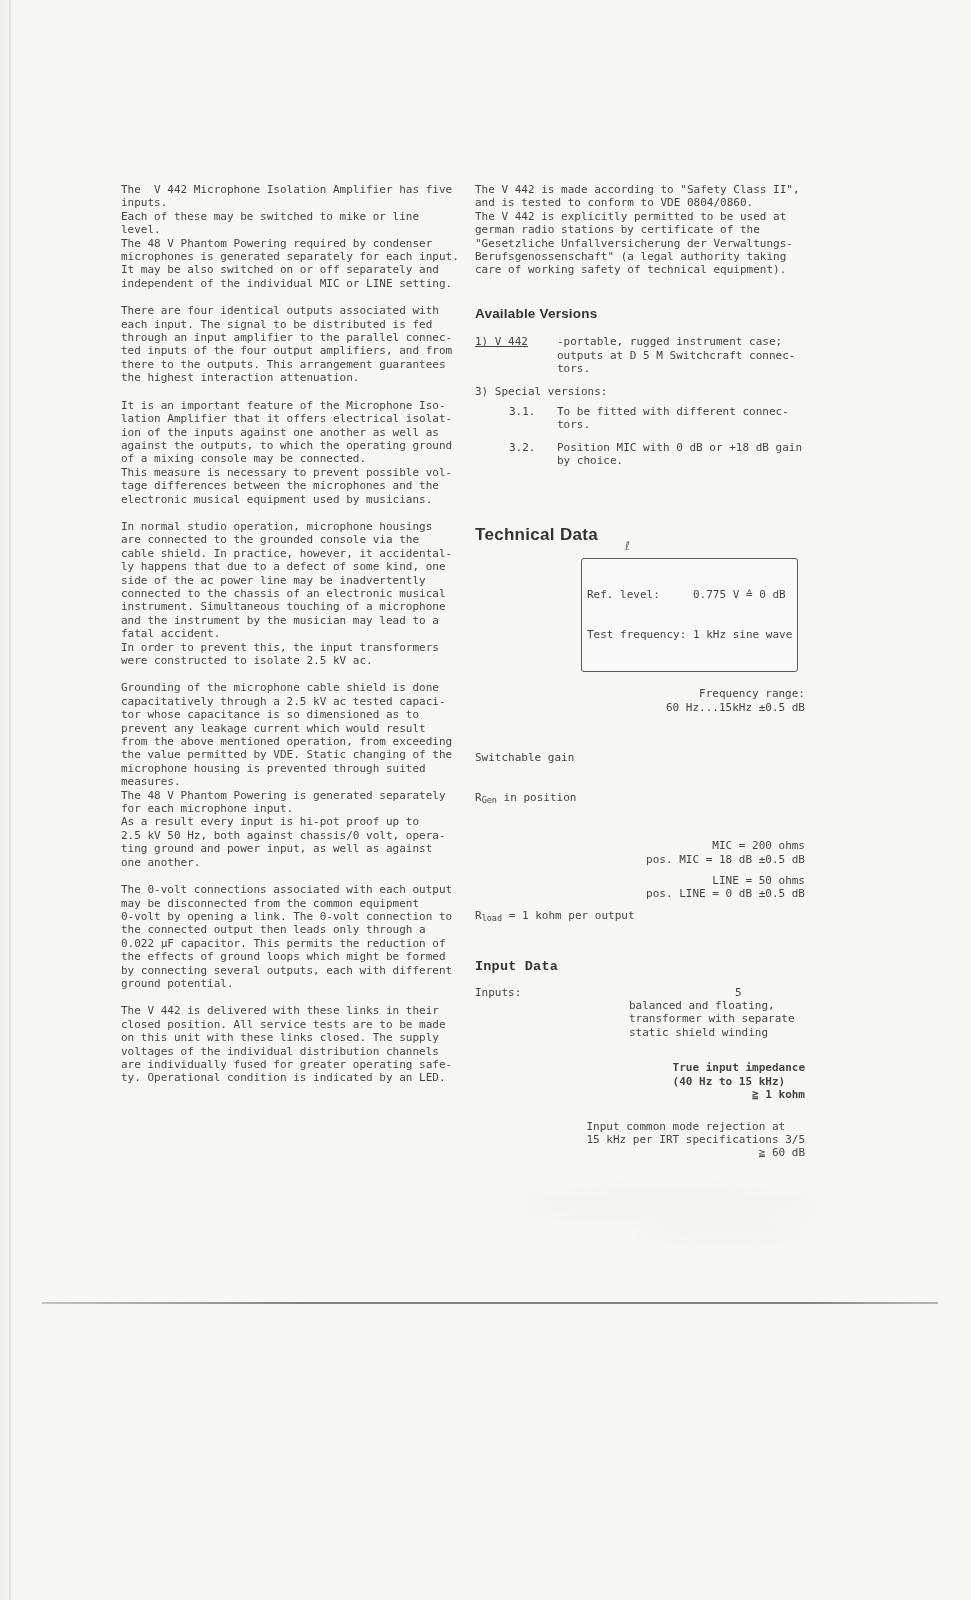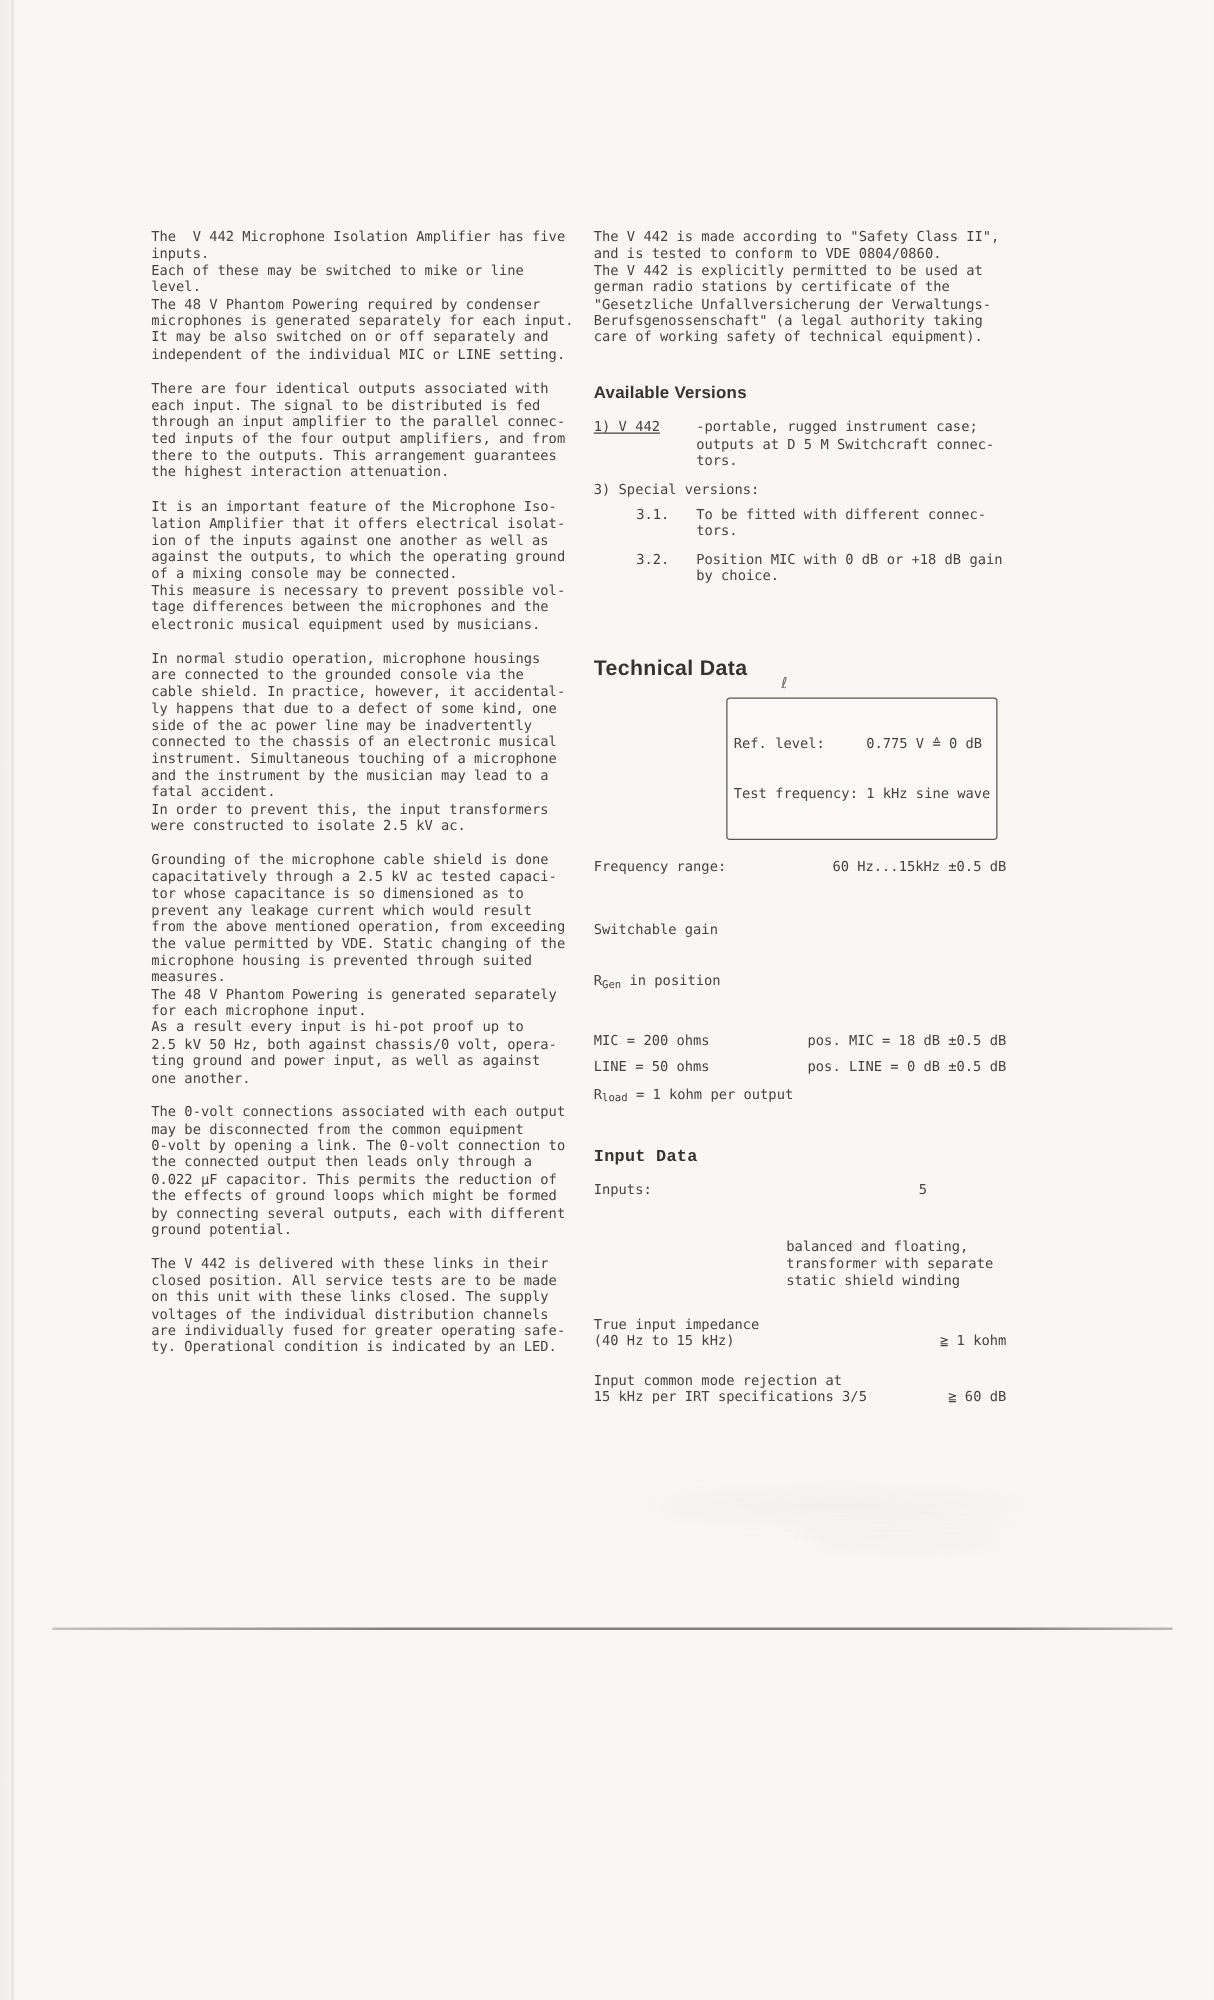--- a/index.html
+++ b/index.html
@@ -41,32 +41,32 @@
 
   .refbox{
     margin:17px 0 0 106px;
     display:inline-block;
     border:1.3px solid #5a5954;
     border-radius:3px;
     padding:2px 5px 3px 5px;
     white-space:pre;
     background:rgba(255,255,255,0.25);
   }
-  .trow{display:flex;align-items:flex-end;margin-top:8px;}
+  .trow{display:flex;align-items:flex-end;margin-top:8px;flex-direction:column;}
   .trow .tlabel{white-space:pre-wrap;}
   .trow .tval{margin-left:auto;white-space:pre;text-align:right;}
   .freq-row{margin-top:15px;}
   .gainhead{margin-top:10px;white-space:pre;}
   sub.sym{font-size:8.5px;vertical-align:-2px;line-height:0;}
   .rload{margin-top:8px;white-space:pre;}
 
   .inputs-row{display:flex;}
   .inputs-val{margin-left:auto;width:176px;}
   .inputs-count{padding-left:106px;}
-  .inputs-lines{white-space:pre-wrap;margin-top:32px;}
+  .inputs-lines{white-space:pre-wrap;}
 
   .hipot-block{white-space:pre-wrap;margin-top:20px;}
   .hipot-val{text-align:right;margin-right:-12px;white-space:pre;}
 
   .stray{
     position:absolute;left:625px;top:539px;
     font-size:12px;font-style:italic;color:#6d6c66;
   }
   .rule{
     position:absolute;left:42px;top:1302px;width:896px;height:2px;
@@ -208,21 +208,21 @@
     <div class="inputs-row">
       <span>Inputs:</span>
       <div class="inputs-val">
         <div class="inputs-count">5</div>
         <div class="inputs-lines">balanced and floating,
 transformer with separate
 static shield winding</div>
       </div>
     </div>
 
-    <div class="trow" style="margin-top:22px;">
+    <div class="trow" style="margin-top:22px;font-weight:bold;">
       <span class="tlabel">True input impedance
 (40 Hz to 15 kHz)</span>
       <span class="tval">≧ 1 kohm</span>
     </div>
 
     <div class="trow" style="margin-top:18px;">
       <span class="tlabel">Input common mode rejection at
 15 kHz per IRT specifications 3/5</span>
       <span class="tval">≧ 60 dB</span>
     </div>

